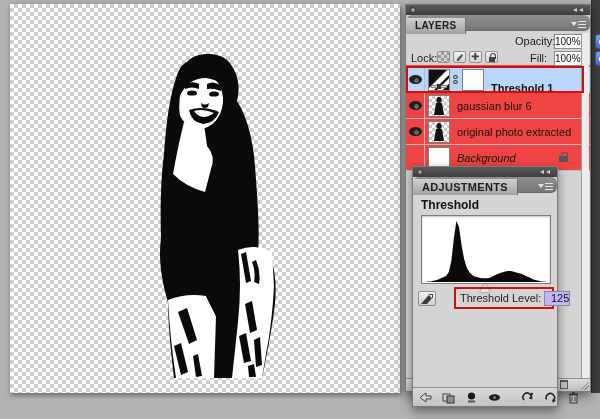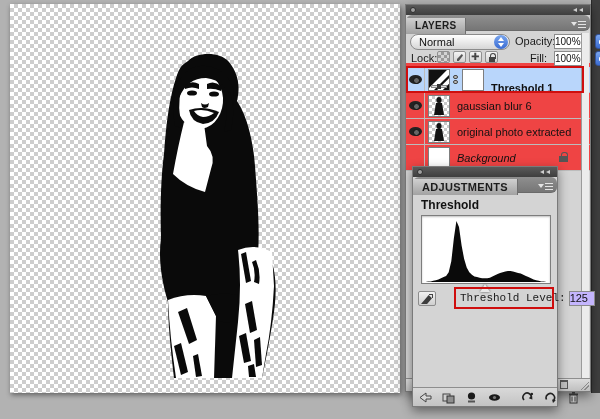--- a/index.html
+++ b/index.html
@@ -42,21 +42,21 @@
   .dropdown { position:absolute; left:4px; top:1px; width:100px; height:16px; background:linear-gradient(#ffffff,#d6d6d6); border:1px solid #8b8b8b; border-radius:8px; font-size:11px; line-height:14px; padding-left:8px; color:#111; }
   .dropdown .stepper { position:absolute; right:1px; top:0; width:14px; height:14px; background:linear-gradient(#7aa6ee,#3a6cd3); border-radius:7px; }
   .stepper::before, .stepper::after { content:""; position:absolute; left:4px; width:0; height:0; border-left:3px solid transparent; border-right:3px solid transparent; }
   .stepper::before { top:2px; border-bottom:4px solid #fff; }
   .stepper::after { bottom:2px; border-top:4px solid #fff; }
   .field-label { position:absolute; font-size:11px; color:#1a1a1a; }
   .value-combo { position:absolute; width:53px; height:15px; }
   .value-combo .val { position:absolute; left:0; top:0; width:29px; height:15px; background:#fff; border:1px solid #8b8b8b; font-size:10px; text-align:right; padding:1px 3px 0 0; color:#111; }
   .value-combo .btn { position:absolute; right:0; top:0; width:12px; height:15px; background:linear-gradient(#7aa6ee,#3a6cd3); border:1px solid #35549c; border-radius:3px; }
   .value-combo .btn::before { content:""; position:absolute; left:3px; top:5px; width:4px; height:4px; background:#fff; border-radius:1px; }
-  .lock-row { height:16px; position:relative; font-size:11px; color:#1a1a1a; border-bottom:4px solid #ef4444;padding-left:26px; }
+  .lock-row { height:16px; position:relative; font-size:11px; color:#1a1a1a; border-bottom:2px solid #ef4444;padding-left:26px; }
   .lock-icons { position:absolute; left:31px; top:0; display:flex; gap:3px; }
   .lock-btn { width:13px; height:12px; background:linear-gradient(#f4f4f4,#d2d2d2); border:1px solid #909090; border-radius:2px; position:relative; }
   .li-checker { background-image:linear-gradient(45deg,#9a9a9a 25%,transparent 25%,transparent 75%,#9a9a9a 75%),linear-gradient(45deg,#9a9a9a 25%,transparent 25%,transparent 75%,#9a9a9a 75%); background-size:6px 6px; background-position:0 0,3px 3px; }
   .li-brush::before { content:""; position:absolute; left:3px; top:2px; width:6px; height:7px; background:#555; clip-path:polygon(80% 0,100% 20%,30% 100%,0 100%,0 70%); }
   .li-move::before { content:"✚"; position:absolute; left:1px; top:-1px; font-size:10px; color:#444; }
   .li-lock::before { content:""; position:absolute; left:3px; top:5px; width:6px; height:5px; background:#444; }
   .li-lock::after { content:""; position:absolute; left:4px; top:1px; width:4px; height:5px; border:1.5px solid #444; border-bottom:none; border-radius:3px 3px 0 0; }
 
   .layer-rows { position:relative; }
   .layer-row { height:26px; display:flex; align-items:center; border-bottom:1px solid #bcbcbc; position:relative; background:#ef4444; }
@@ -89,22 +89,22 @@
   
   #adjustments-panel { left:412px; top:166px; width:146px; height:241px; }
   .adj-title { font-size:12px; font-weight:bold; color:#111; padding:5px 0 4px 8px; }
   .histogram-box { position:absolute; left:8px; top:48px; width:130px; height:69px; background:#fff; border:1px solid #7d7d7d; box-shadow:inset 0 1px 2px rgba(0,0,0,.25); }
   .histogram-box svg { display:block; }
   .slider-tri { position:absolute; top:117px; width:0; height:0; border-left:5px solid transparent; border-right:5px solid transparent; border-bottom:8px solid #e8e8e8; filter:drop-shadow(0 0 1px #555); }
   .tat-btn { position:absolute; left:5px; top:124px; width:18px; height:15px; background:linear-gradient(#f2f2f2,#cfcfcf); border:1px solid #8c8c8c; border-radius:2px; }
   .tat-btn::before { content:""; position:absolute; left:2px; top:3px; width:11px; height:9px; background:#3c3c3c; clip-path:polygon(0 100%,70% 0,100% 35%,55% 100%); }
   .tat-btn::after { content:""; position:absolute; right:2px; top:2px; width:3px; height:3px; border-top:1px solid #444; border-right:1px solid #444; }
   .level-box { position:absolute; left:41px; top:120px; width:100px; height:22px; border:2px solid #cf0e0e; display:flex; align-items:center; background:transparent; }
-  .level-label { font-size:11px; color:#1a1a1a; margin-left:4px; white-space:nowrap;font-family:Liberation Mono, monospace; }
-  .level-input { width:26px; height:15px; background:#c4b5fd; border:1px solid #8b8b8b; font-size:11px; font-family:"Liberation Sans",sans-serif; text-align:left; color:#111; margin-left:3px; padding:0; }
+  .level-label { font-size:11px; color:#1a1a1a; margin-left:4px; white-space:nowrap; }
+  .level-input { width:26px; height:15px; background:#c4b5fd; border:1px solid #8b8b8b; font-size:11px; font-family:"Liberation Sans",sans-serif; text-align:right; color:#111; margin-left:3px; padding:0; }
   .adj-footer { position:absolute; left:0; right:0; bottom:0; height:19px; border-top:1px solid #8e8e8e; background:linear-gradient(#d9d9d9,#c3c3c3); display:flex; align-items:center; padding:0 6px; gap:10px; }
   .adj-footer .spacer { flex:1; }
   .ic { width:13px; height:13px; position:relative; flex:none; }
   .ic svg { display:block; }
 </style>
 </head>
 <body>
 
 <div class="canvas">
   <svg width="390" height="389" viewBox="0 0 390 389">
@@ -162,24 +162,20 @@
   </div>
   <div class="tabbar">
     <span class="tab">LAYERS</span>
     <span class="panel-menu">
         <span class="tri"></span>
         <span class="lines"></span>
       </span>
   </div>
 
   <div class="blend-row">
-    <span class="dropdown">
-      <span>Normal</span>
-      <span class="stepper"></span>
-    </span>
     <span class="field-label" style="left:109px; top:2px;">Opacity:</span>
     <span class="value-combo" style="left:148px; top:1px;">
       <span class="val">100%</span>
       <span class="btn"></span>
     </span>
   </div>
 
   <div class="lock-row">
     <span class="field-label" style="left:5px; top:1px;">Lock:</span>
     <span class="lock-icons">

